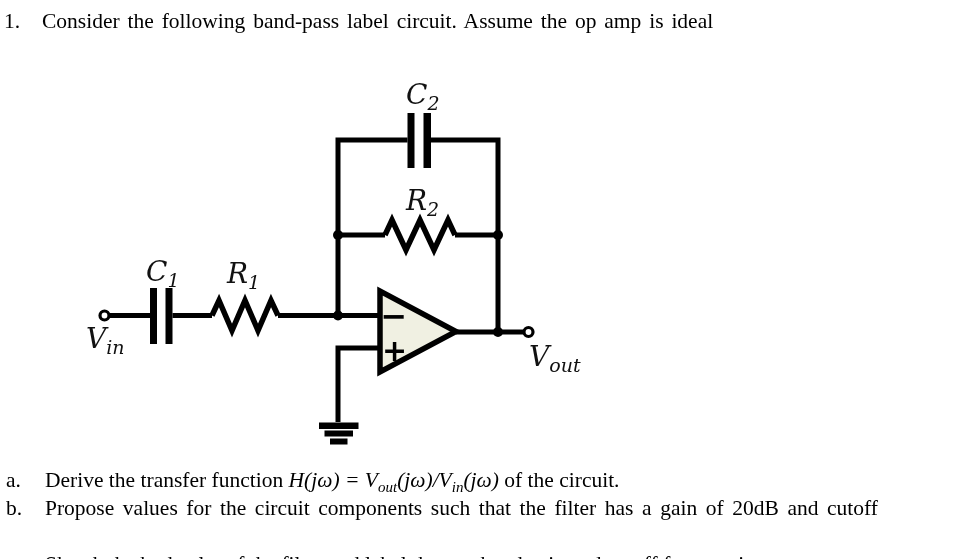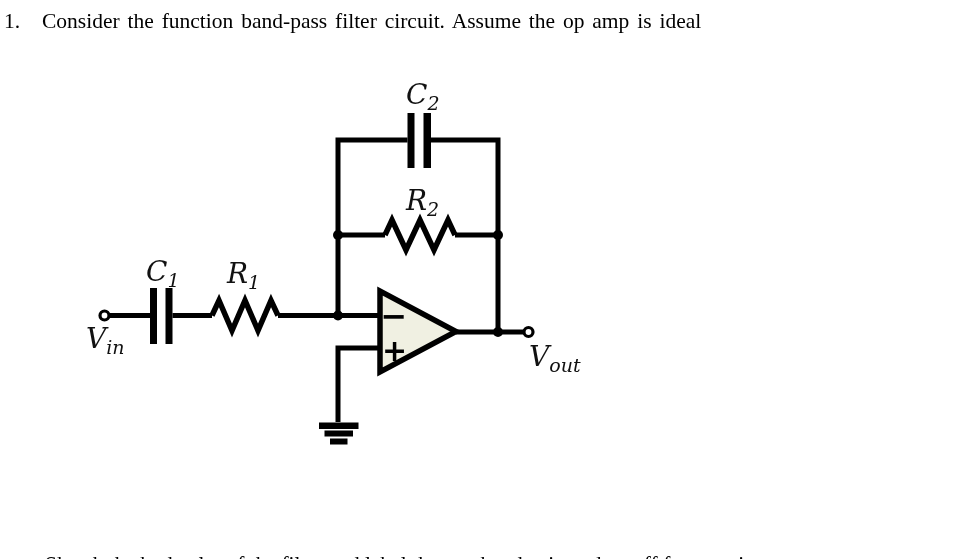--- a/index.html
+++ b/index.html
@@ -99,22 +99,28 @@
       <text class="clabel" x="406" y="104"><tspan>C</tspan><tspan class="lsub" dy="6">2</tspan></text>
       <text class="clabel" x="406" y="210"><tspan>R</tspan><tspan class="lsub" dy="6">2</tspan></text>
       <text class="clabel" x="146" y="281"><tspan>C</tspan><tspan class="lsub" dy="6">1</tspan></text>
       <text class="clabel" x="227" y="283"><tspan>R</tspan><tspan class="lsub" dy="6">1</tspan></text>
       <text class="clabel" x="86" y="348"><tspan>V</tspan><tspan class="lsub" dy="6">in</tspan></text>
       <text class="clabel" x="529" y="366"><tspan>V</tspan><tspan class="lsub" dy="6">out</tspan></text>
     </g>
   </svg>
 
   <div class="row title-row">
-    <span class="num">1.</span><span class="txt">Consider the function band-pass filter circuit. Assume the op amp is ideal</span>
+    <span class="num">1.</span><span class="txt">Consider the following band-pass label circuit. Assume the op amp is ideal</span>
   </div>
 
+  <div class="row row-a">
+    <span class="num">a.</span><span class="txt"><span>Derive the transfer function </span><span class="math"><span>H(jω) = V</span><sub>out</sub><span>(jω)/V</span><sub>in</sub><span>(jω)</span></span><span> of the circuit.</span></span>
+  </div>
 
+  <div class="row row-b1">
+    <span class="num">b.</span><span class="txt">Propose values for the circuit components such that the filter has a gain of 20dB and cutoff</span>
+  </div>
 
   <div class="row row-c">
     <span class="num">c.</span><span class="txt">Sketch the bode plot of the filter and label the passband gain and cutoff frequencies.</span>
   </div>
 
 </div>
 
 </body></html>

